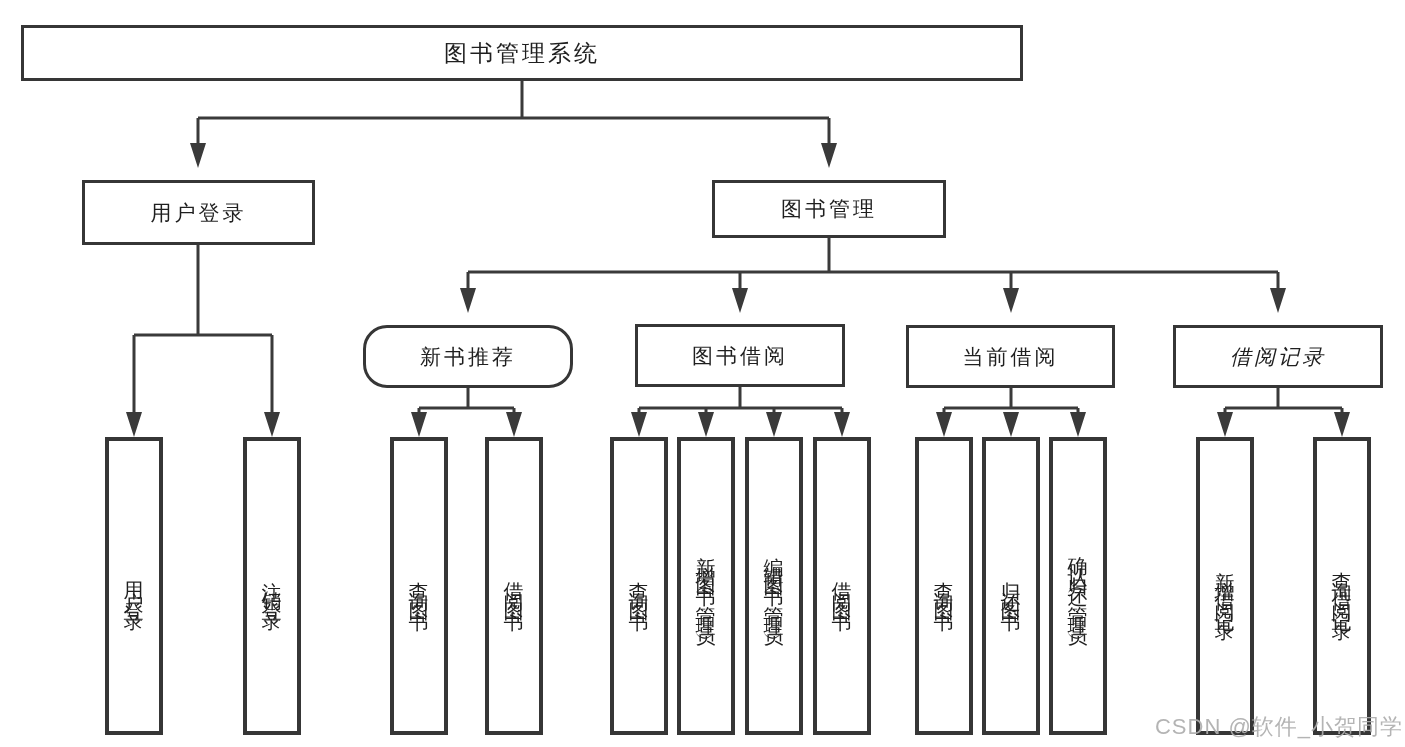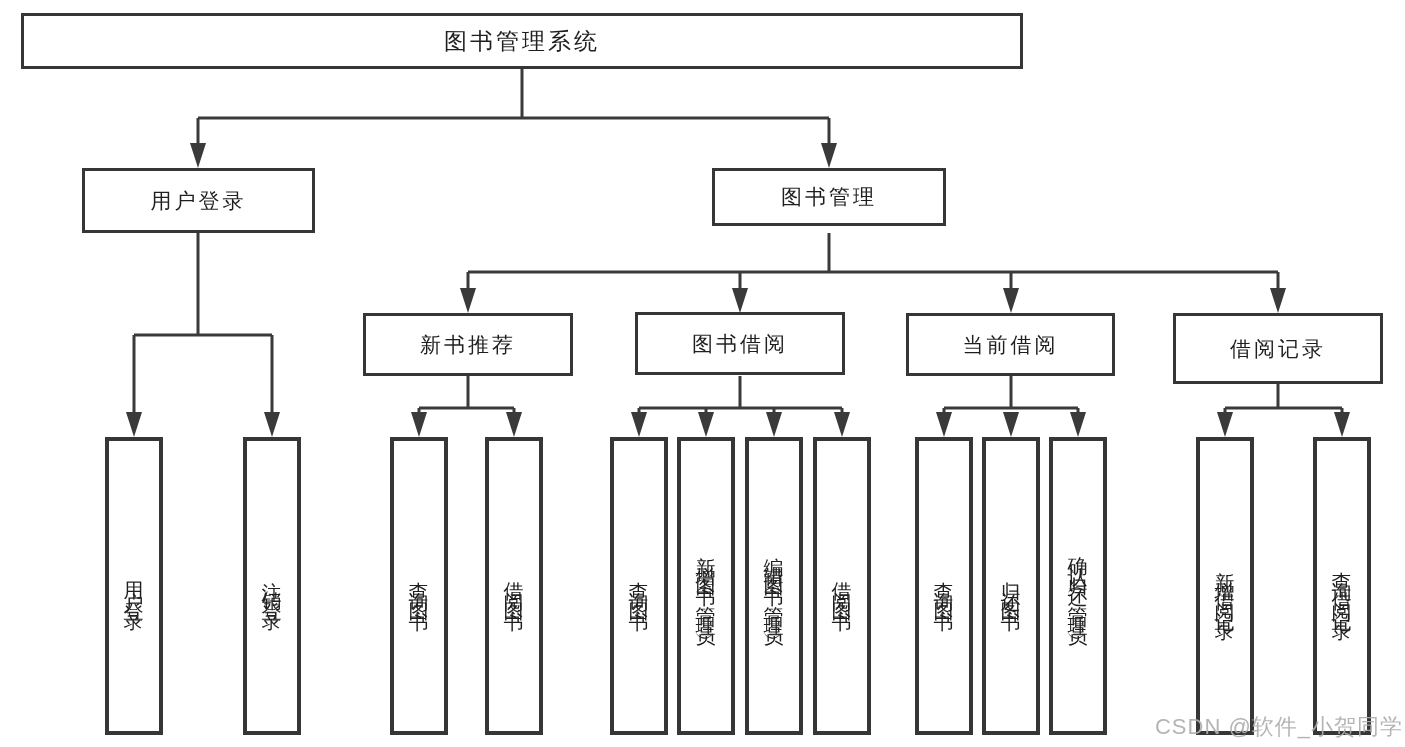--- a/index.html
+++ b/index.html
@@ -37,20 +37,21 @@
     position: absolute;
     background: var(--background);
     border: 3px solid var(--border);
     color: var(--text);
     display: flex;
     align-items: center;
     justify-content: center;
     font-size: 21px;
     letter-spacing: 3px;
     white-space: nowrap;
+    margin-top: 12px;
   }
   .node.root { font-size: 23px; }
   .leaf {
     position: absolute;
     top: 437px;
     width: 58px;
     height: 298px;
     background: var(--background);
     border: 4px solid var(--border);
     color: var(--text);
@@ -110,24 +111,24 @@
         M1217 412 L1233 412 L1225 437 Z
         M1334 412 L1350 412 L1342 437 Z"></path>
     </g>
   </svg>
 
   <div class="node root" style="left:21px; top:13px; width:1002px; height:56px;">图书管理系统</div>
 
   <div class="node" style="left:82px; top:168px; width:233px; height:65px;">用户登录</div>
   <div class="node" style="left:712px; top:168px; width:234px; height:58px;">图书管理</div>
 
-  <div class="node" style="left:363px; top:313px; width:210px; height:63px;">新书推荐</div>
+  <div class="node" style="left:363px; top:313px; width:210px; height:63px;border-radius:24px;">新书推荐</div>
   <div class="node" style="left:635px; top:312px; width:210px; height:63px;">图书借阅</div>
   <div class="node" style="left:906px; top:313px; width:209px; height:63px;">当前借阅</div>
-  <div class="node" style="left:1173px; top:313px; width:210px; height:71px;">借阅记录</div>
+  <div class="node" style="left:1173px; top:313px; width:210px; height:63px;font-style:italic;">借阅记录</div>
 
   <div class="leaf" style="left:105px;">用户登录</div>
   <div class="leaf" style="left:243px;">注销登录</div>
   <div class="leaf" style="left:390px;">查询图书</div>
   <div class="leaf" style="left:485px;">借阅图书</div>
   <div class="leaf" style="left:610px;">查询图书</div>
   <div class="leaf" style="left:677px;">新增图书（管理员）</div>
   <div class="leaf" style="left:745px;">编辑图书（管理员）</div>
   <div class="leaf" style="left:813px;">借阅图书</div>
   <div class="leaf" style="left:915px;">查询图书</div>

